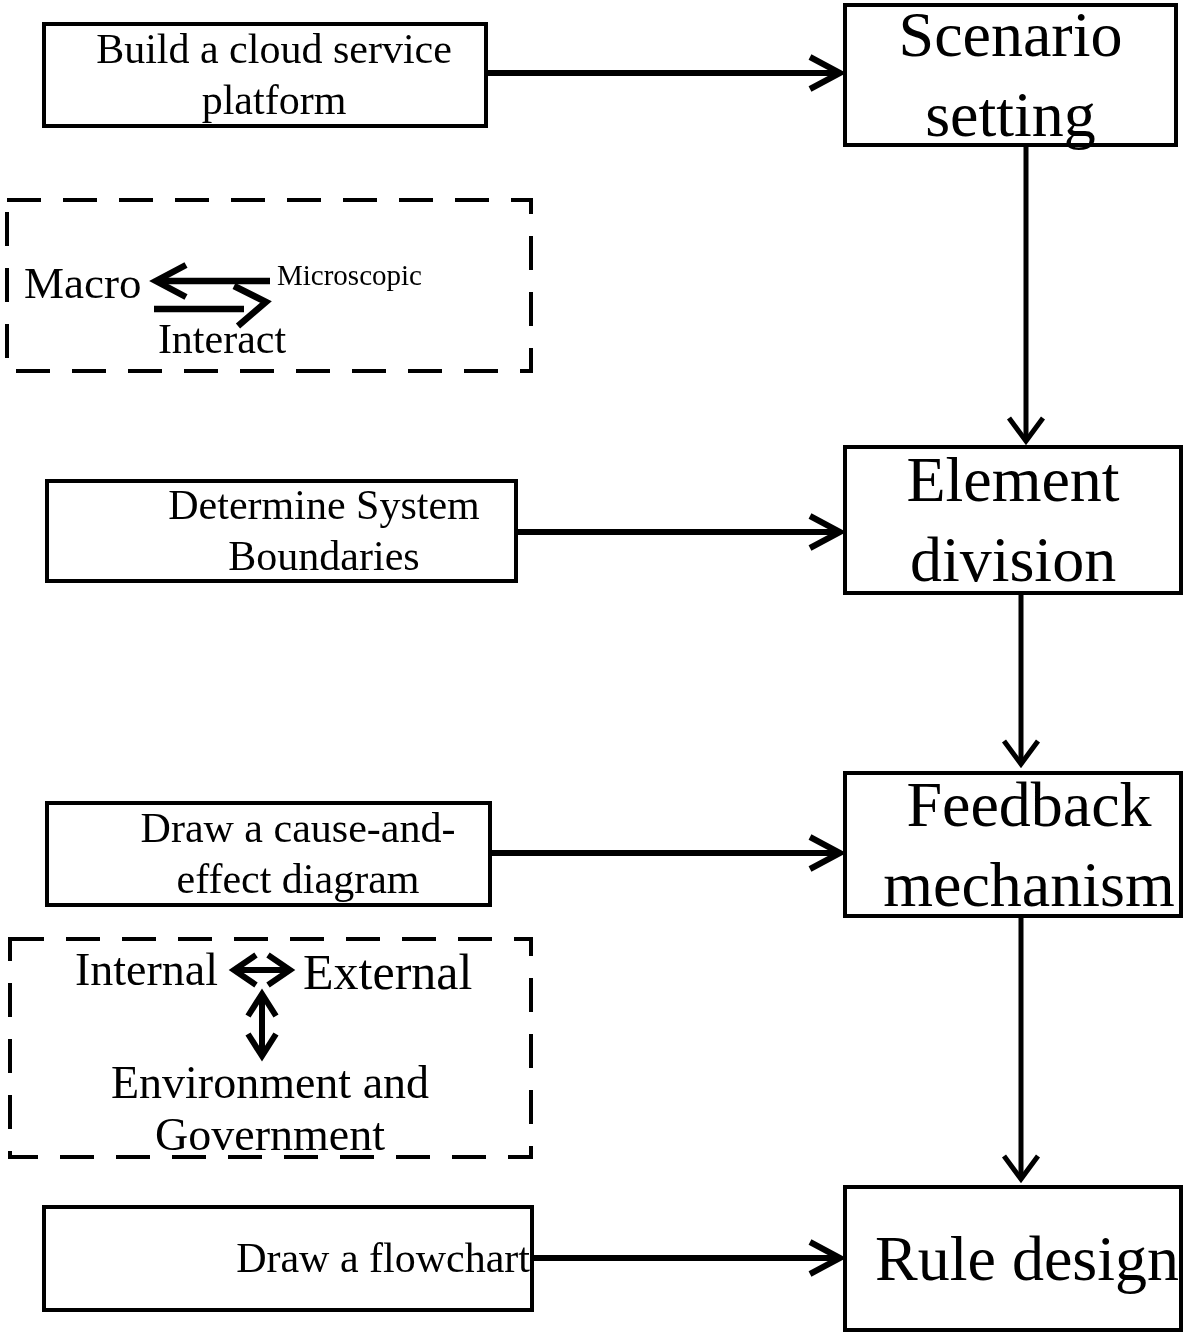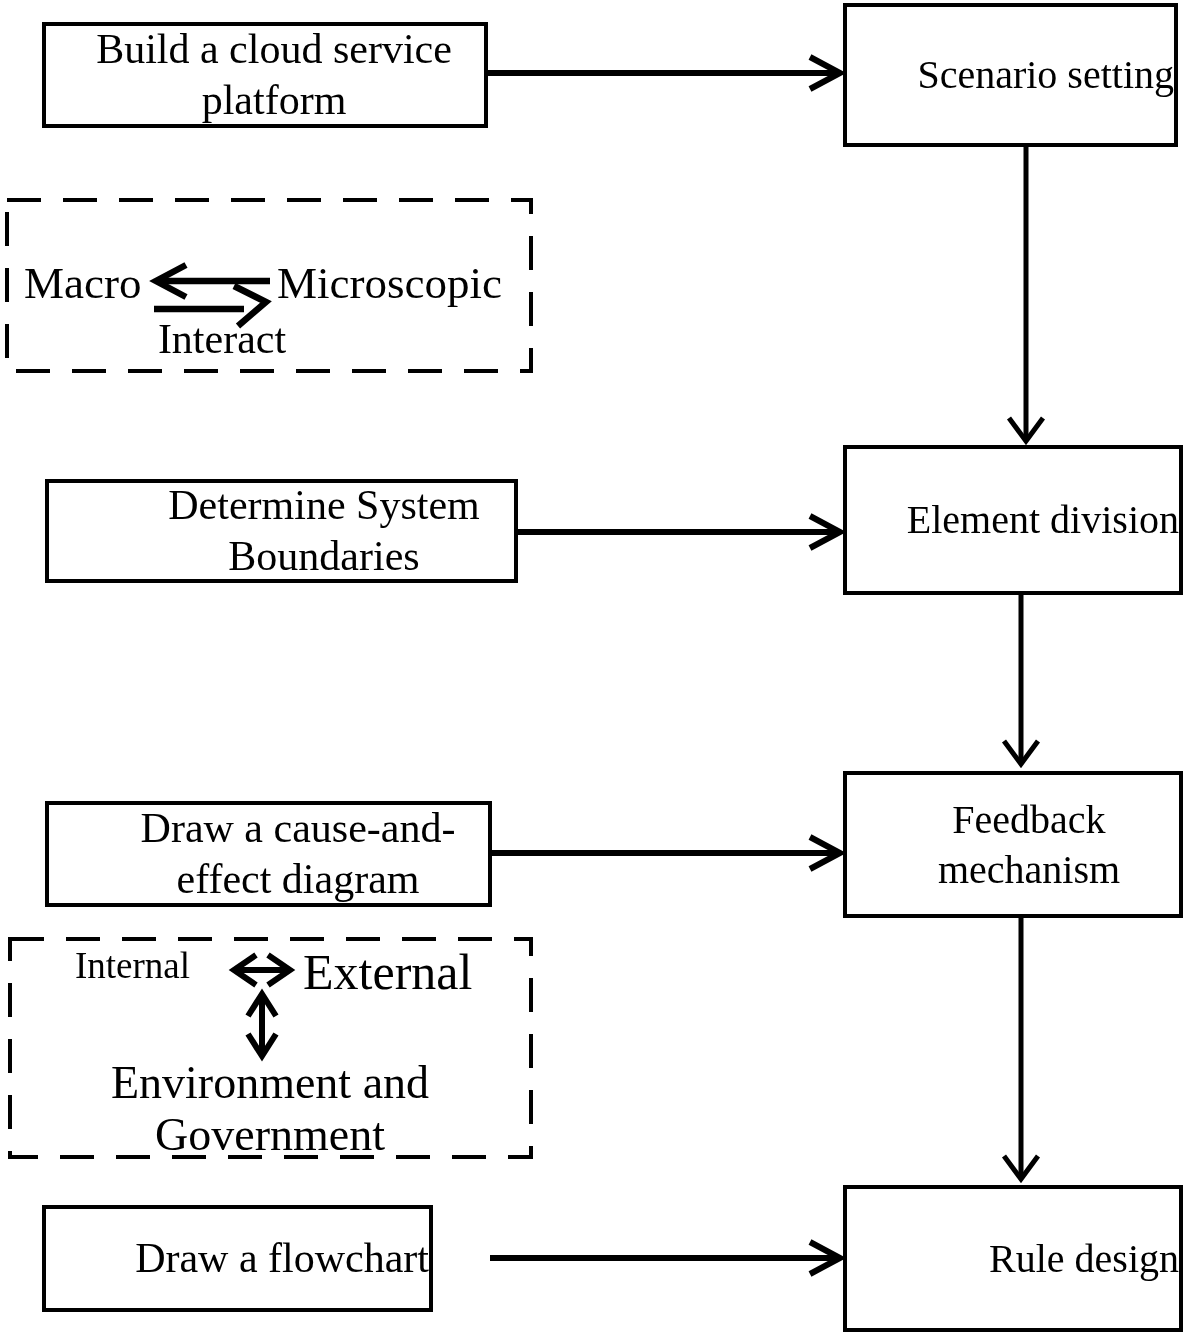--- a/index.html
+++ b/index.html
@@ -14,21 +14,21 @@
   .overlay{position:absolute;left:0;top:0;width:1200px;height:1335px;pointer-events:none;}
   .box{
     position:absolute;
     border:4px solid #000;
     background:#fff;
     display:flex;align-items:center;justify-content:flex-end;
     text-align:center;
     box-sizing:border-box;
   }
   .box.left{font-size:42px;line-height:1.22;}
-  .box.right{font-size:40px;line-height:1.25;}
+  .box.right{font-size:64px;line-height:1.25;}
   .box .inner{display:inline-block;}
   
   #box-build .inner{max-width:420px;}
   #box-determine .inner{max-width:380px;}
   #box-cause .inner{max-width:380px;}
   #box-feedback .inner{max-width:300px;}
   .lbl{position:absolute;white-space:nowrap;line-height:1;}
   .lbl.centered{transform:translateX(-50%);}
   .lbl.wrap{white-space:normal;text-align:center;}
 </style>
@@ -99,38 +99,38 @@
 
   <div class="box left" id="box-build" style="left:42px;top:22px;width:446px;height:106px;">
     <span class="inner">Build a cloud service platform</span>
   </div>
   <div class="box left" id="box-determine" style="left:45px;top:479px;width:473px;height:104px;">
     <span class="inner">Determine System Boundaries</span>
   </div>
   <div class="box left" id="box-cause" style="left:45px;top:801px;width:447px;height:106px;">
     <span class="inner">Draw a cause-and-effect diagram</span>
   </div>
-  <div class="box left" id="box-flowchart" style="left:42px;top:1205px;width:391px;height:107px;">
+  <div class="box left" id="box-flowchart" style="left:42px;top:1205px;width:492px;height:107px;">
     <span class="inner">Draw a flowchart</span>
   </div>
 
   <div class="box right" id="box-scenario" style="left:843px;top:3px;width:335px;height:144px;">
     <span class="inner">Scenario setting</span>
   </div>
   <div class="box right" id="box-element" style="left:843px;top:445px;width:340px;height:150px;">
     <span class="inner">Element division</span>
   </div>
   <div class="box right" id="box-feedback" style="left:843px;top:771px;width:340px;height:147px;">
     <span class="inner">Feedback mechanism</span>
   </div>
   <div class="box right" id="box-rule" style="left:843px;top:1185px;width:340px;height:147px;">
     <span class="inner">Rule design</span>
   </div>
 
   <div class="lbl" style="left:24px;top:261px;font-size:45px;">Macro</div>
-  <div class="lbl" style="left:277px;top:261px;font-size:45px;">Microscopic</div>
+  <div class="lbl" style="left:277px;top:261px;font-size:29px;">Microscopic</div>
   <div class="lbl centered" style="left:222px;top:318px;font-size:42px;">Interact</div>
 
-  <div class="lbl" style="left:75px;top:947px;font-size:37px;">Internal</div>
+  <div class="lbl" style="left:75px;top:947px;font-size:46px;">Internal</div>
   <div class="lbl" style="left:303px;top:947px;font-size:50px;">External</div>
   <div class="lbl centered wrap" style="left:270px;top:1057px;width:420px;font-size:46px;line-height:1.13;">Environment and Government</div>
 
 </div>
 
 </body></html>

